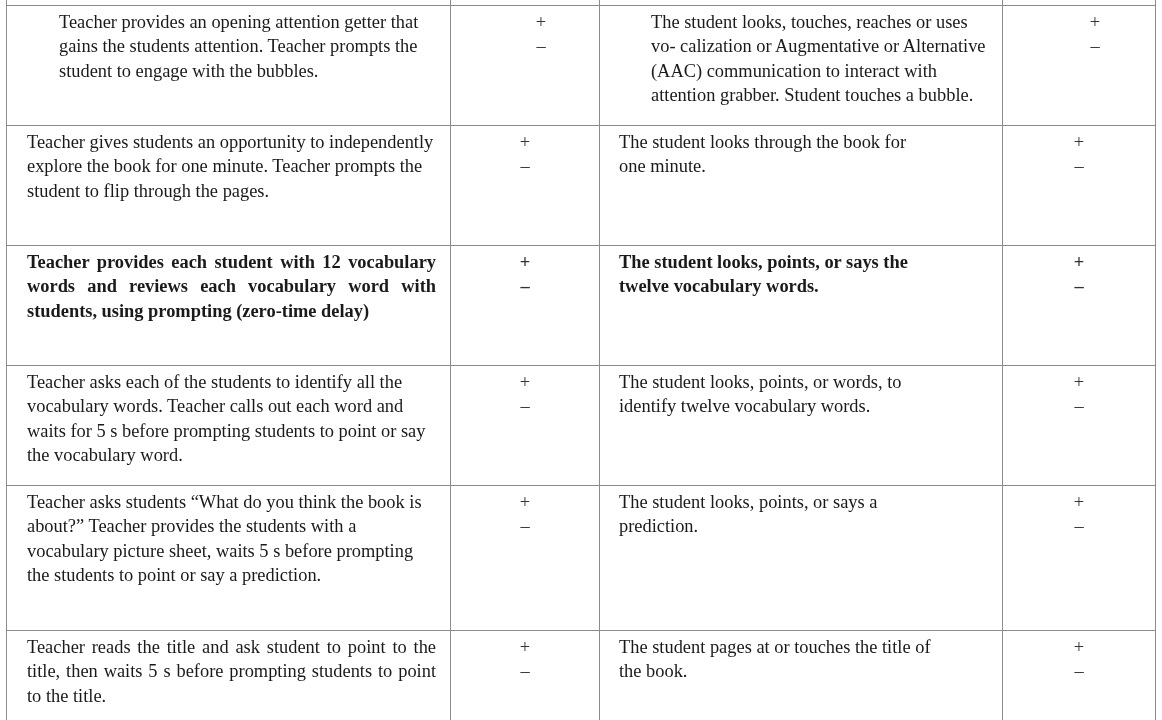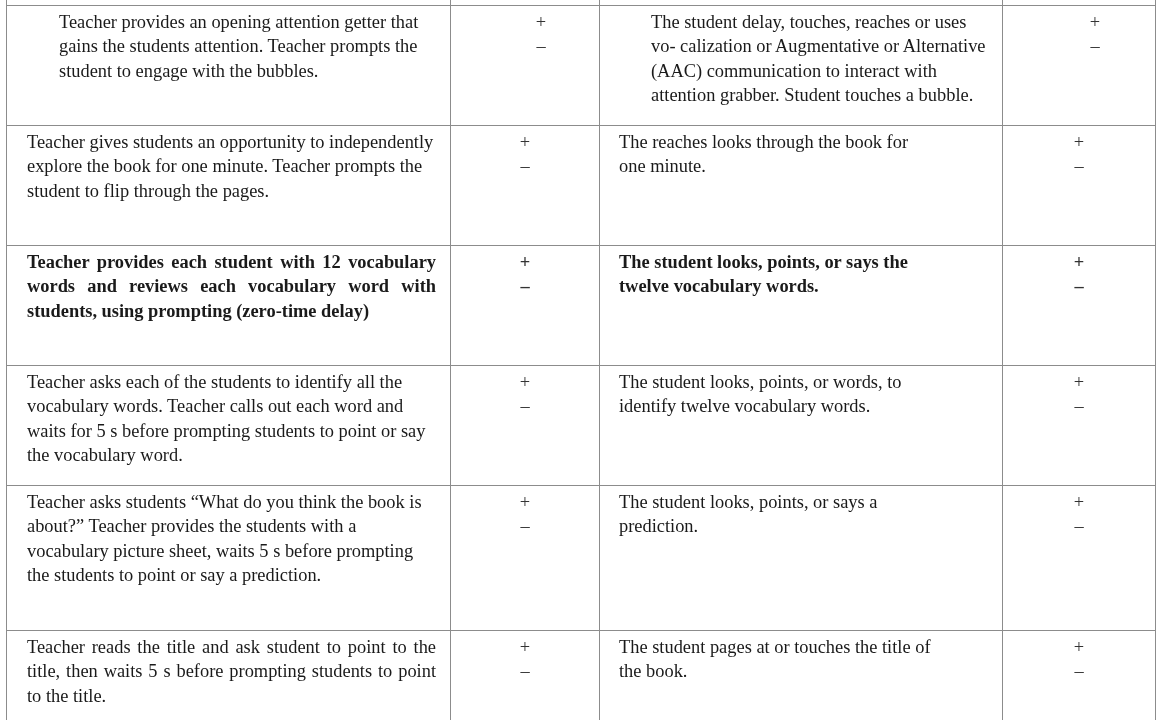--- a/index.html
+++ b/index.html
@@ -87,38 +87,38 @@
 
       <tr class="r1">
         <td>
           <div class="desc">Teacher provides an opening attention getter that gains the students attention. Teacher prompts the student to engage with the bubbles.</div>
         </td>
         <td class="score">
           <span>+</span>
           <span>–</span>
         </td>
         <td>
-          <div class="desc right">The student delay, touches, reaches or uses vo- calization or Augmentative or Alternative (AAC) communication to interact with attention grabber. Student touches a bubble.</div>
+          <div class="desc right">The student looks, touches, reaches or uses vo- calization or Augmentative or Alternative (AAC) communication to interact with attention grabber. Student touches a bubble.</div>
         </td>
         <td class="score">
           <span>+</span>
           <span>–</span>
         </td>
       </tr>
 
       <tr class="r2">
         <td>
           <div class="desc">Teacher gives students an opportunity to independently explore the book for one minute. Teacher prompts the student to flip through the pages.</div>
         </td>
         <td class="score">
           <span>+</span>
           <span>–</span>
         </td>
         <td>
-          <div class="desc right" style="padding-right:90px">The reaches looks through the book for one minute.</div>
+          <div class="desc right" style="padding-right:90px">The student looks through the book for one minute.</div>
         </td>
         <td class="score">
           <span>+</span>
           <span>–</span>
         </td>
       </tr>
 
       <tr class="r3">
         <td>
           <div class="desc justify">Teacher provides each student with 12 vocabulary words and reviews each vocabulary word with students, using prompting (zero-time delay)</div>

